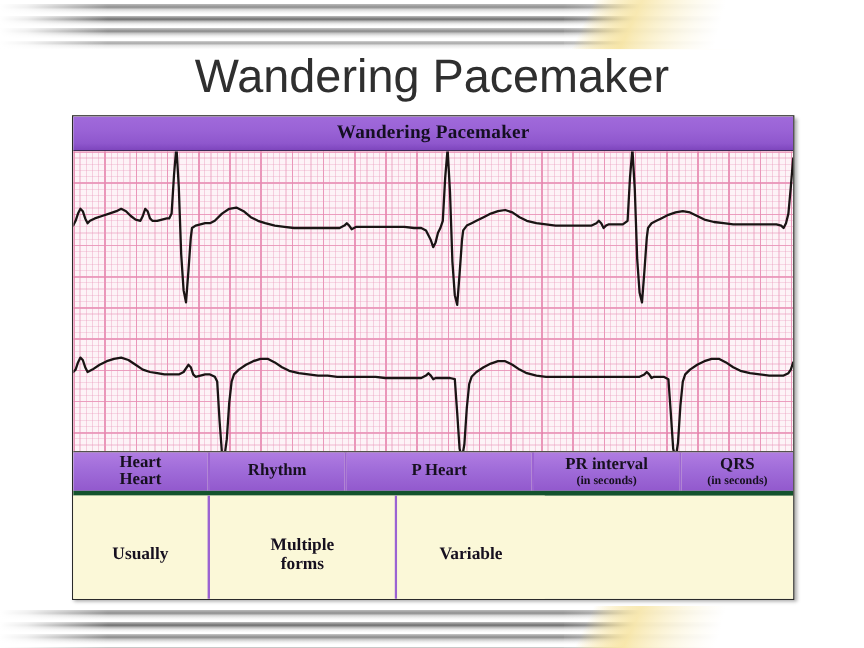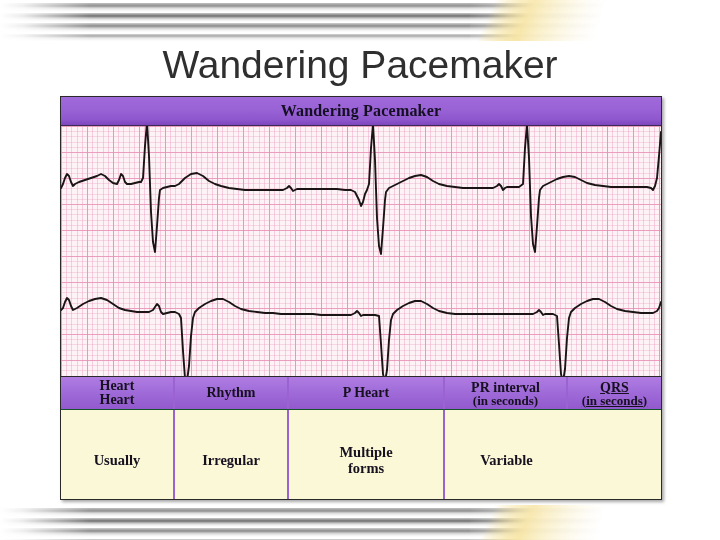--- a/index.html
+++ b/index.html
@@ -162,21 +162,21 @@
   #param-table {
     position: relative;
     height: 124px;
     display: flex;
     flex-direction: column;
     background: #fbf8d8;
     border-top: 1px solid #2a2a2a;
   }
   .tbl-row { display: flex; width: 100%; }
   #tbl-head-row { height: 32px; }
-  #tbl-body-row { flex: 1; border-top: 1px solid #14532d; }
+  #tbl-body-row { flex: 1; border-top: 4px solid #14532d; }
 
   .th, .td {
     box-sizing: border-box;
     display: flex;
     align-items: center;
     justify-content: center;
     text-align: center;
     font-family: "Liberation Serif", serif;
     font-weight: bold;
     color: #16101f;
@@ -186,39 +186,39 @@
   .th:last-child, .td:last-child { border-right: none; }
 
   .th {
     background: linear-gradient(to bottom, #b07ce2 0%, #a06cd9 45%, #9259cd 100%);
     font-size: 14px;
     line-height: 14px;
     flex-direction: column;
     justify-content: center;
   }
   .th .sub {
-    font-size: 13px;
+    font-size: 10px;
     line-height: 11px;
     font-weight: bold;
   }
   .td {
     background: #fbf8d8;
     font-size: 14.5px;
     line-height: 16px;
     align-items: flex-start;
     padding-top: 9px;
     flex-direction: column;
   }
   .td .line { width: 100%; text-align: center; }
 
   .col-1 { width: 19.0%; }
   .col-2 { width: 19.0%; }
   .col-3 { width: 26.0%; }
   .col-4 { width: 20.5%; }
-  .col-5 { width: 15.5%; text-decoration: underline; }
+  .col-5 { width: 15.5%; }
 </style>
 </head>
 <body>
 
 <div class="deco-bar" id="top-bar">
   <div class="stripes"></div>
   <div class="yellow-wedge"></div>
   <div class="white-cap"></div>
   <div class="fade-left"></div>
 </div>
@@ -309,23 +309,20 @@
       <div class="th col-5">
         <span>QRS</span>
         <span class="sub">(in seconds)</span>
       </div>
     </div>
 
     <div class="tbl-row" id="tbl-body-row">
       <div class="td col-1">
         <span class="line">Usually</span>
       </div>
-      <div class="td col-2">
-        <span class="line">Irregular</span>
-      </div>
       <div class="td col-3">
         <span class="line">Multiple</span>
         <span class="line">forms</span>
       </div>
       <div class="td col-4">
         <span class="line">Variable</span>
       </div>
     </div>
 
   </div>

